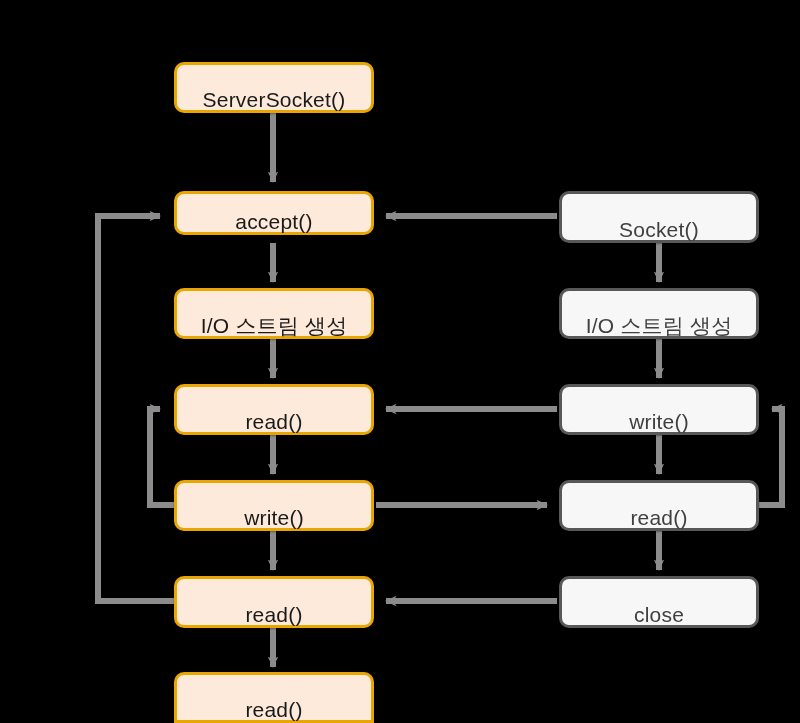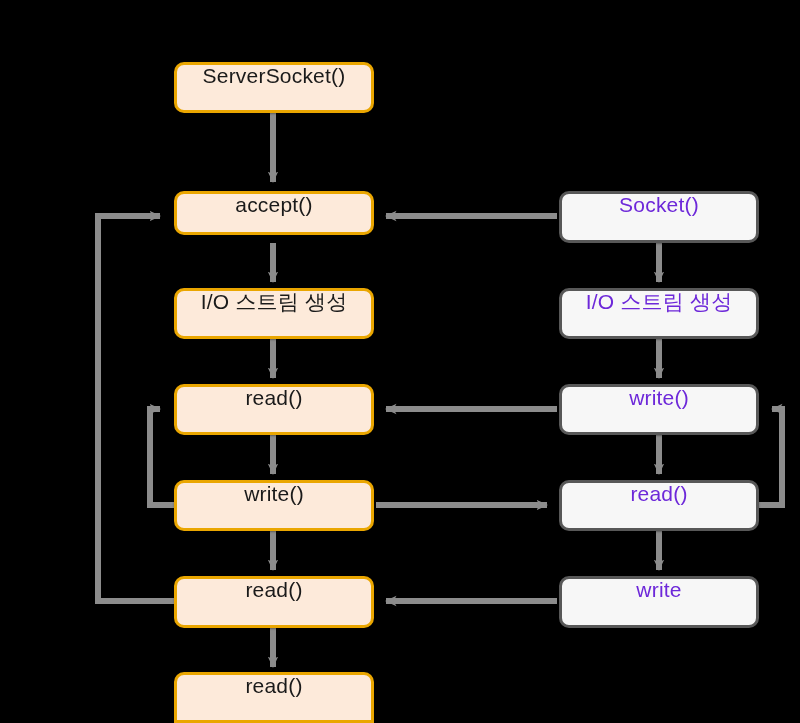--- a/index.html
+++ b/index.html
@@ -23,21 +23,21 @@
     left: 0;
     top: 0;
     width: 800px;
     height: 723px;
     pointer-events: none;
   }
   .node {
     position: absolute;
     box-sizing: border-box;
     display: flex;
-    align-items: flex-start;
+    align-items: flex-end;
     justify-content: center;
     border-radius: 10px;
     font-size: 21px;
     letter-spacing: 0.2px;
     text-align: center;
     white-space: nowrap;
     z-index: 5;
   }
   .node .node-label {
     display: block;
@@ -45,21 +45,21 @@
   }
   .node-server {
     background: #fdeada;
     border: 3px solid #eaa600;
     color: #1a1a1a;
     box-shadow: 0 1px 2px rgba(0,0,0,0.35);
   }
   .node-client {
     background: #f7f7f7;
     border: 3px solid #585858;
-    color: #6d28d9;
+    color: #404040;
     box-shadow: 0 1px 2px rgba(0,0,0,0.35);
   }
 </style>
 </head>
 <body>
 
 <div id="diagram-root">
 
   <svg id="edge-layer" viewBox="0 0 800 723" width="800" height="723" xmlns="http://www.w3.org/2000/svg">
     <defs>
@@ -136,16 +136,16 @@
 
   <div class="node node-client" style="left:559px; top:384px; width:200px; height:51px;">
     <span class="node-label">write()</span>
   </div>
 
   <div class="node node-client" style="left:559px; top:480px; width:200px; height:51px;">
     <span class="node-label">read()</span>
   </div>
 
   <div class="node node-client" style="left:559px; top:576px; width:200px; height:52px;">
-    <span class="node-label">write</span>
+    <span class="node-label">close</span>
   </div>
 
 </div>
 
 </body></html>

